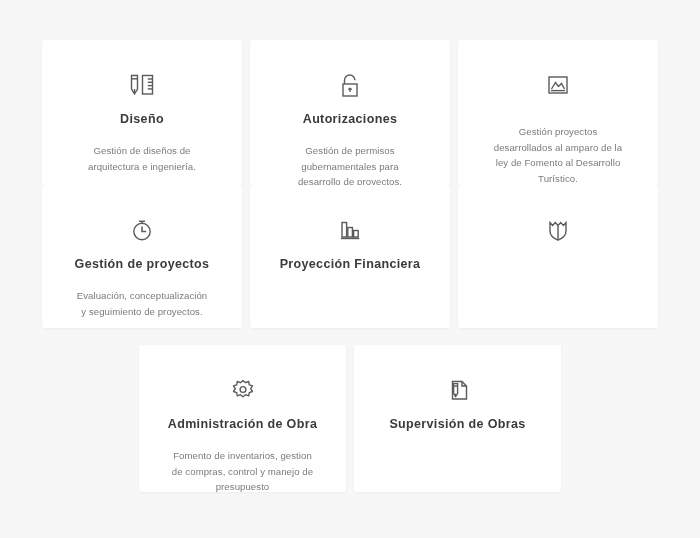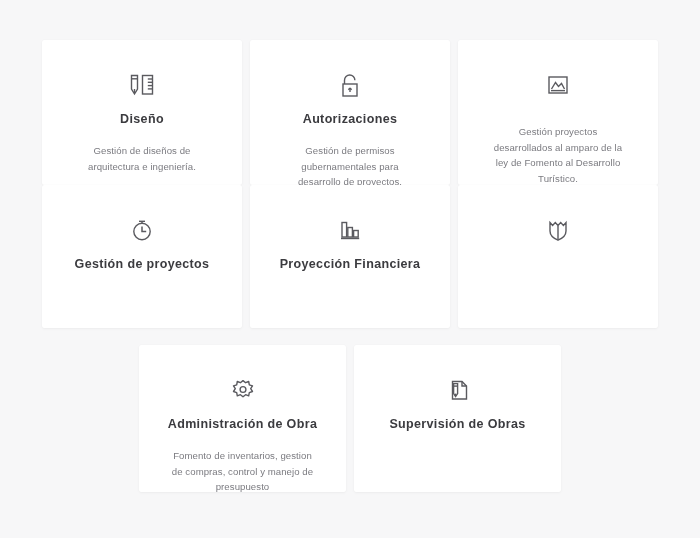--- a/index.html
+++ b/index.html
@@ -118,20 +118,21 @@
     <div class="card card-2x">
       <div class="icon-wrap">
         <svg width="40" height="40" viewBox="0 0 40 40" fill="none" stroke="#5a5a5f" stroke-width="1.4">
           <circle cx="20" cy="21.5" r="8.2"></circle>
           <line x1="20" y1="11.5" x2="20" y2="13.3"></line>
           <line x1="17" y1="11.3" x2="23" y2="11.3"></line>
           <path d="M20 16.4 V21.5 H24.2" stroke-width="1.5"></path>
         </svg>
       </div>
       <p class="card-title">Gestión de proyectos</p>
+      <p class="card-desc">Evaluación, conceptualización y seguimiento de proyectos.</p>
     </div>
 
     <div class="card card-2x">
       <div class="icon-wrap">
         <svg width="40" height="40" viewBox="0 0 40 40" fill="none" stroke="#5a5a5f" stroke-width="1.4">
           <rect x="12" y="12.5" width="4.6" height="14.5"></rect>
           <rect x="17.8" y="17.5" width="4.6" height="9.5"></rect>
           <rect x="23.6" y="20.5" width="4.6" height="6.5"></rect>
           <line x1="11" y1="28.4" x2="29.2" y2="28.4" stroke-width="1.6"></line>
         </svg>

